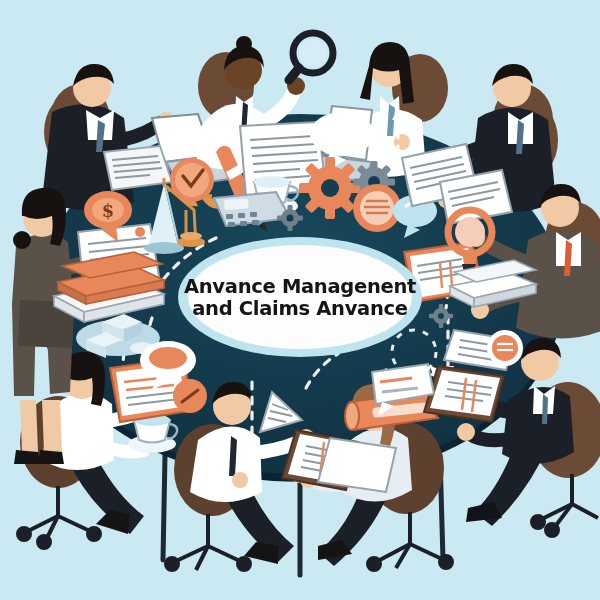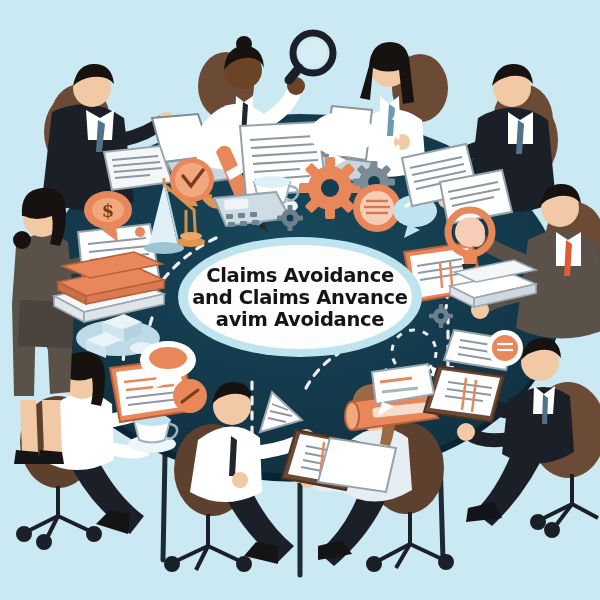--- a/index.html
+++ b/index.html
@@ -605,18 +605,17 @@
 
       <g>
         <ellipse cx="300" cy="297" rx="122" ry="60" fill="#bfe3ef"></ellipse>
         <ellipse cx="300" cy="297" rx="112" ry="52" fill="#fdfdfd"></ellipse>
       </g>
 
     </g>
   </svg>
 
   <div class="center-label">
-    <div>Claims Avoidance</div>
+    <div>Anvance Managenent</div>
     <div>and Claims Anvance</div>
-    <div>avim Avoidance</div>
   </div>
 
 </div>
 
 </body></html>

